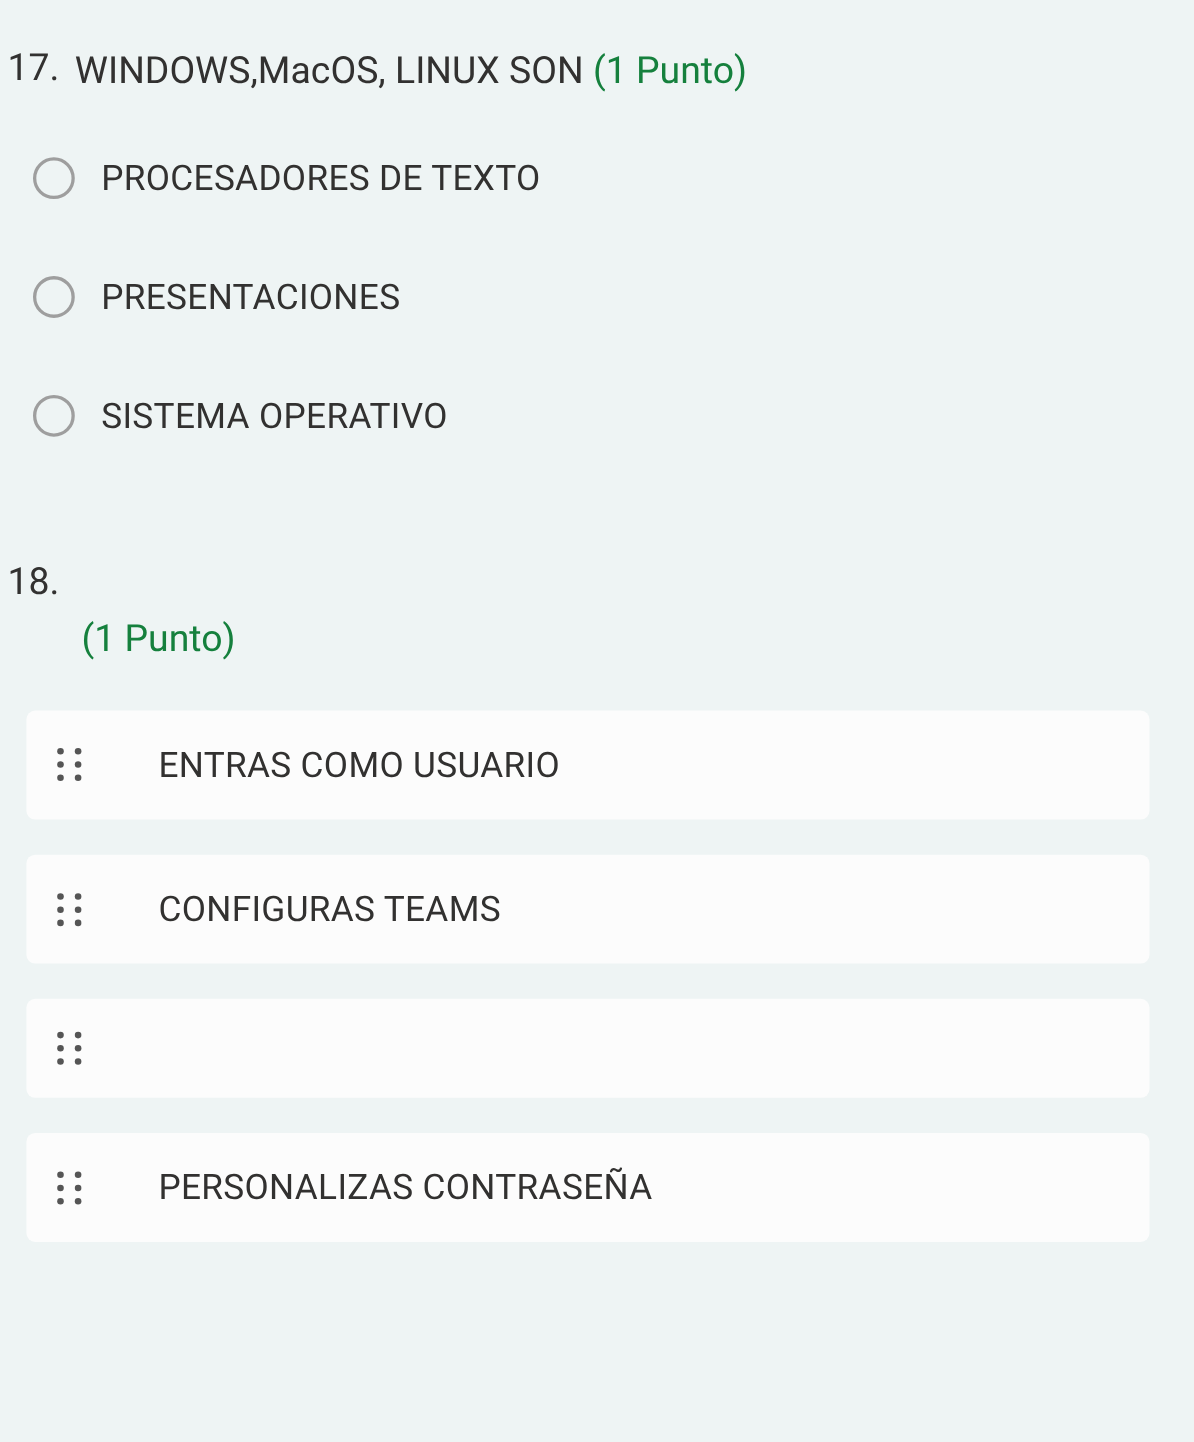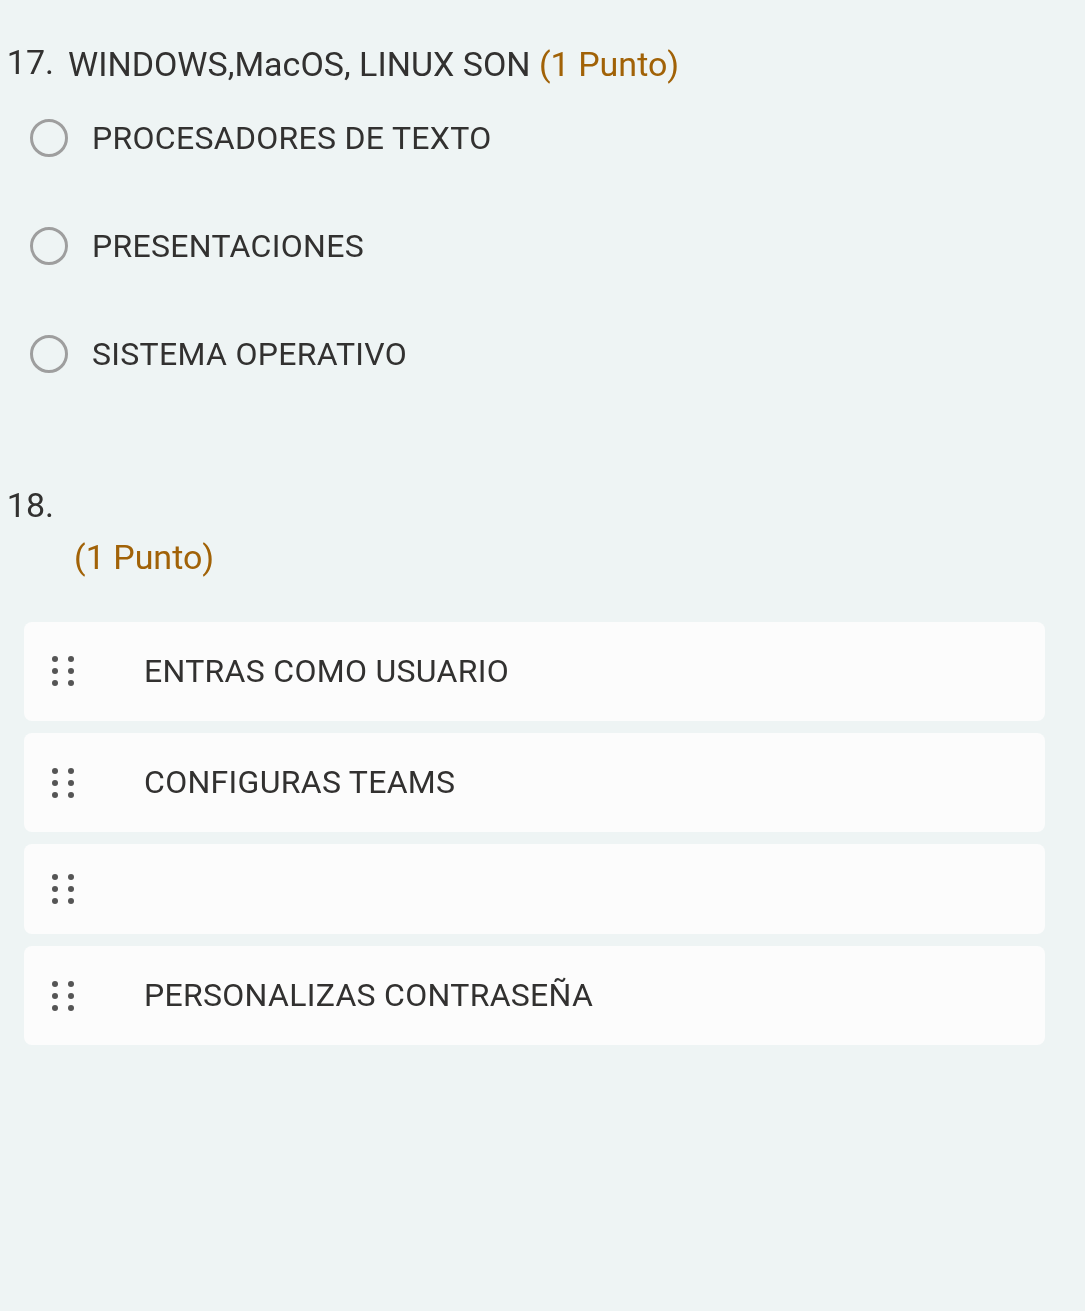--- a/index.html
+++ b/index.html
@@ -13,37 +13,37 @@
     padding: 40px 20px 40px 0;
   }
   .question-block {
     margin-bottom: 110px;
   }
   .question-header {
     display: flex;
     align-items: flex-start;
     gap: 14px;
     padding-left: 4px;
-    margin-bottom: 30px;
+    margin-bottom: 54px;
   }
   .q-number {
     font-size: 34px;
     color: #323130;
     min-width: 50px;
     text-align: right;
     line-height: 1.3;
   }
   .q-title-wrap {
     flex: 1;
     font-size: 34px;
     line-height: 1.45;
     color: #323130;
   }
   .q-points {
-    color: #a16207;
+    color: #15803d;
     font-size: 34px;
     white-space: nowrap;
   }
   .options {
     padding-left: 30px;
   }
   .radio-row {
     display: flex;
     align-items: center;
     gap: 24px;
@@ -66,21 +66,21 @@
   .rank-list {
     padding: 0 20px 0 24px;
   }
   .rank-item {
     background: #fcfcfc;
     border-radius: 8px;
     display: flex;
     align-items: center;
     gap: 70px;
     padding: 28px 30px 28px 28px;
-    margin-bottom: 12px;
+    margin-bottom: 32px;
     min-height: 90px;
     cursor: grab;
   }
   .drag-handle {
     width: 22px;
     height: 32px;
     flex: none;
     display: grid;
     grid-template-columns: repeat(2, 6px);
     grid-template-rows: repeat(3, 6px);

